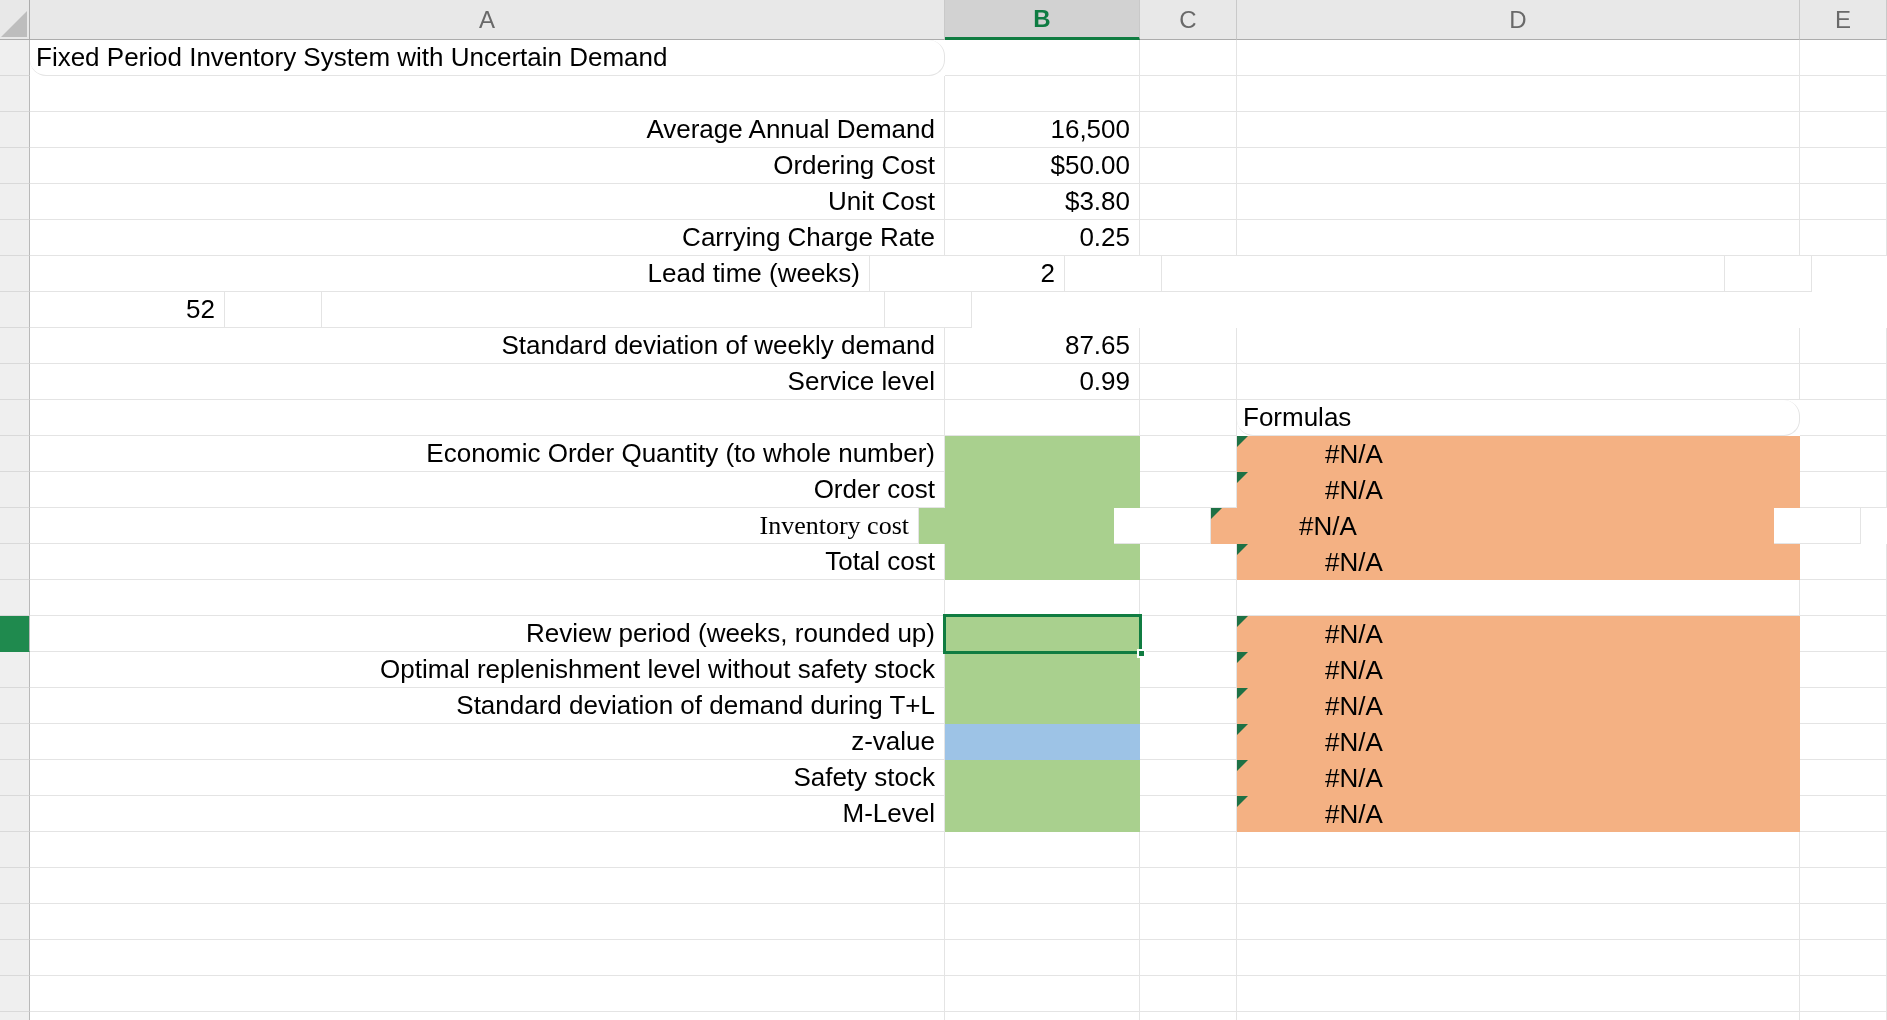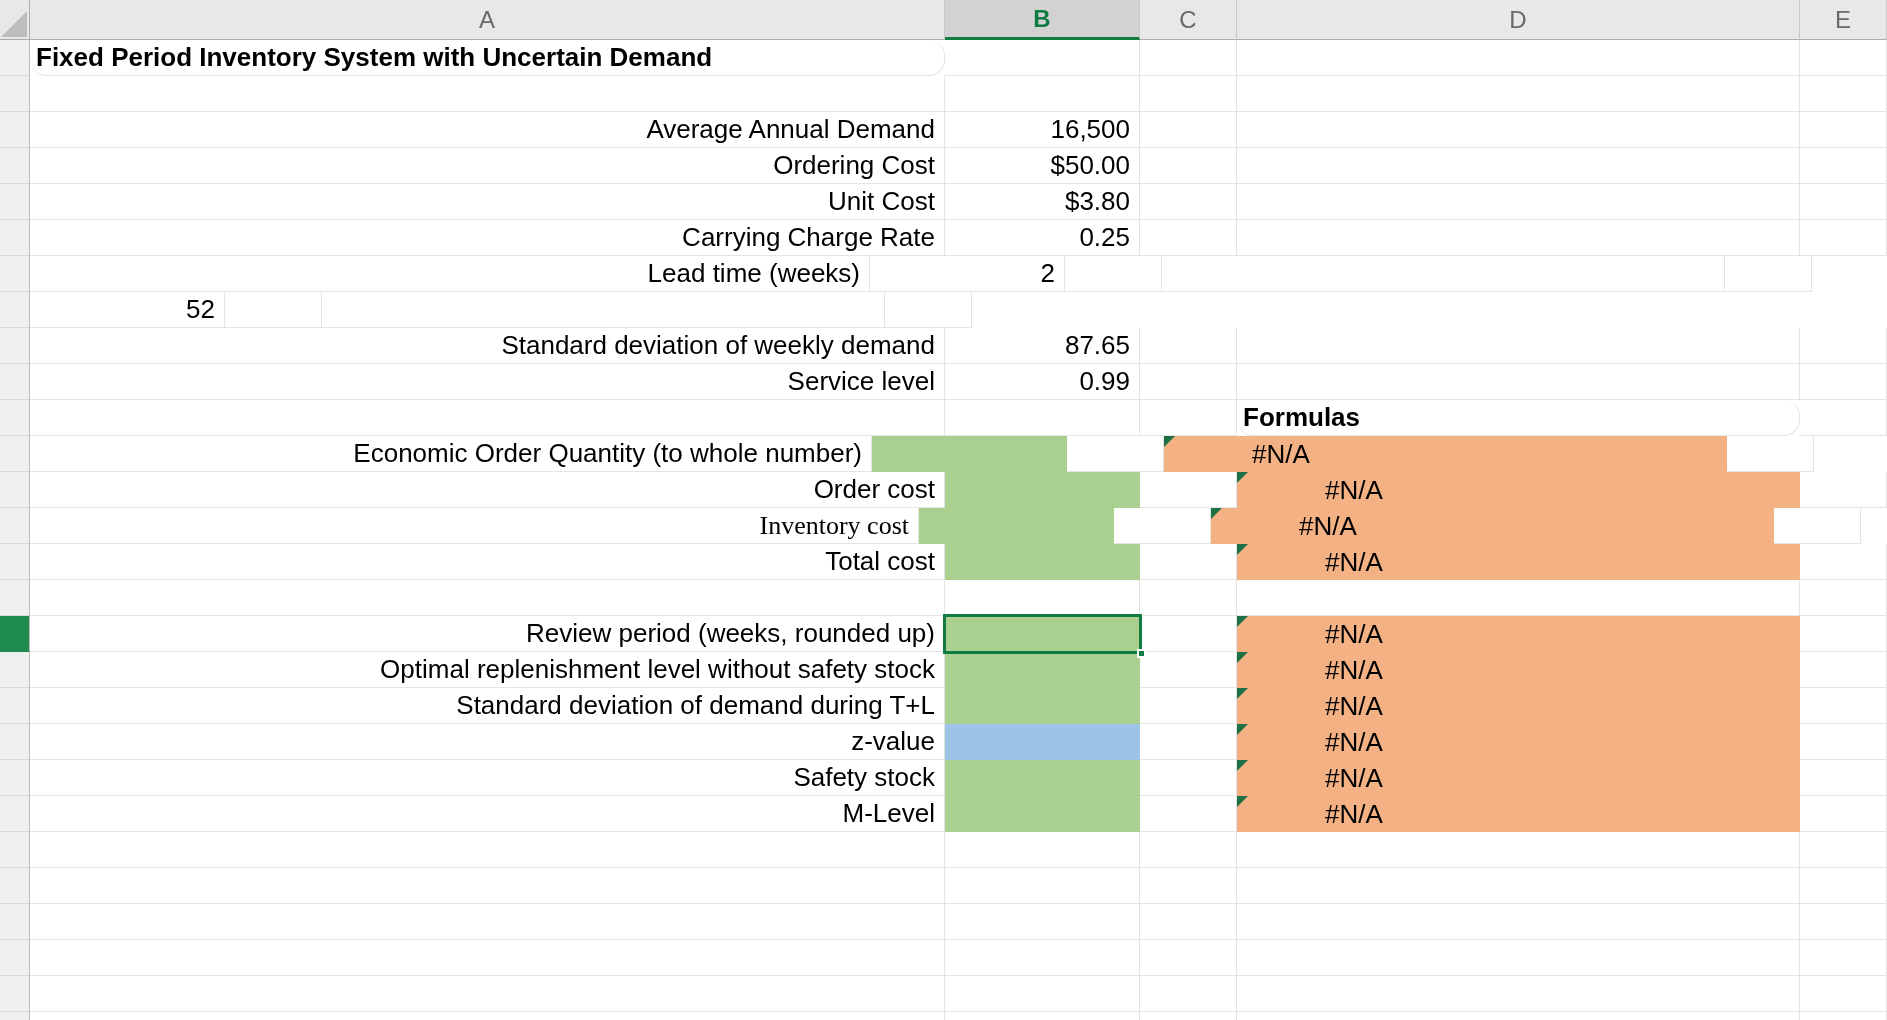--- a/index.html
+++ b/index.html
@@ -37,21 +37,21 @@
   .rowhdr.sel { background: #1F8A4E; border-bottom-color: #1F8A4E; }
 
   .cell {
     height: 36px; display: flex; align-items: center;
     font-size: 26px; color: #000; position: relative; white-space: nowrap;
   }
   .cell.gridded { border-right: 1px solid #E4E4E4; border-bottom: 1px solid #E4E4E4; }
   .cell.right { justify-content: flex-end; padding-right: 9px; }
   .cell.left  { justify-content: flex-start; padding-left: 6px; }
   .cell.na    { justify-content: flex-start; padding-left: 88px; }
-  .cell.bold  { font-weight: bold; border-radius: 16px; }
+  .cell.bold  { font-weight: normal; border-radius: 16px; }
 
   .tri {
     position: absolute; top: 0; left: 0; width: 0; height: 0;
     border-top: 11px solid #1E7145; border-right: 11px solid transparent;
   }
   .sel-border {
     position: absolute; inset: -2px; border: 3px solid #107C41;
     pointer-events: none; z-index: 3;
   }
   .fill-handle {
@@ -190,21 +190,21 @@
         <div class="cell gridded right" style="width: 915px;"></div>
         <div class="cell gridded right" style="width: 195px;"></div>
         <div class="cell gridded right" style="width: 97px;"></div>
         <div class="cell gridded left bold" style="width: 563px;">
           <span>Formulas</span>
         </div>
         <div class="cell gridded right" style="width: 87px;"></div>
       </div>
       <div class="row">
         <div class="rowhdr"></div>
-        <div class="cell gridded right" style="width: 842px;">
+        <div class="cell gridded right" style="width: 915px;">
           <span>Economic Order Quantity (to whole number)</span>
         </div>
         <div class="cell right" style="background: rgb(169, 208, 142); width: 195px;"></div>
         <div class="cell gridded right" style="width: 97px;"></div>
         <div class="cell na" style="background: rgb(244, 177, 131); width: 563px;">
           <span>#N/A</span>
           <div class="tri"></div>
         </div>
         <div class="cell gridded right" style="width: 87px;"></div>
       </div>

